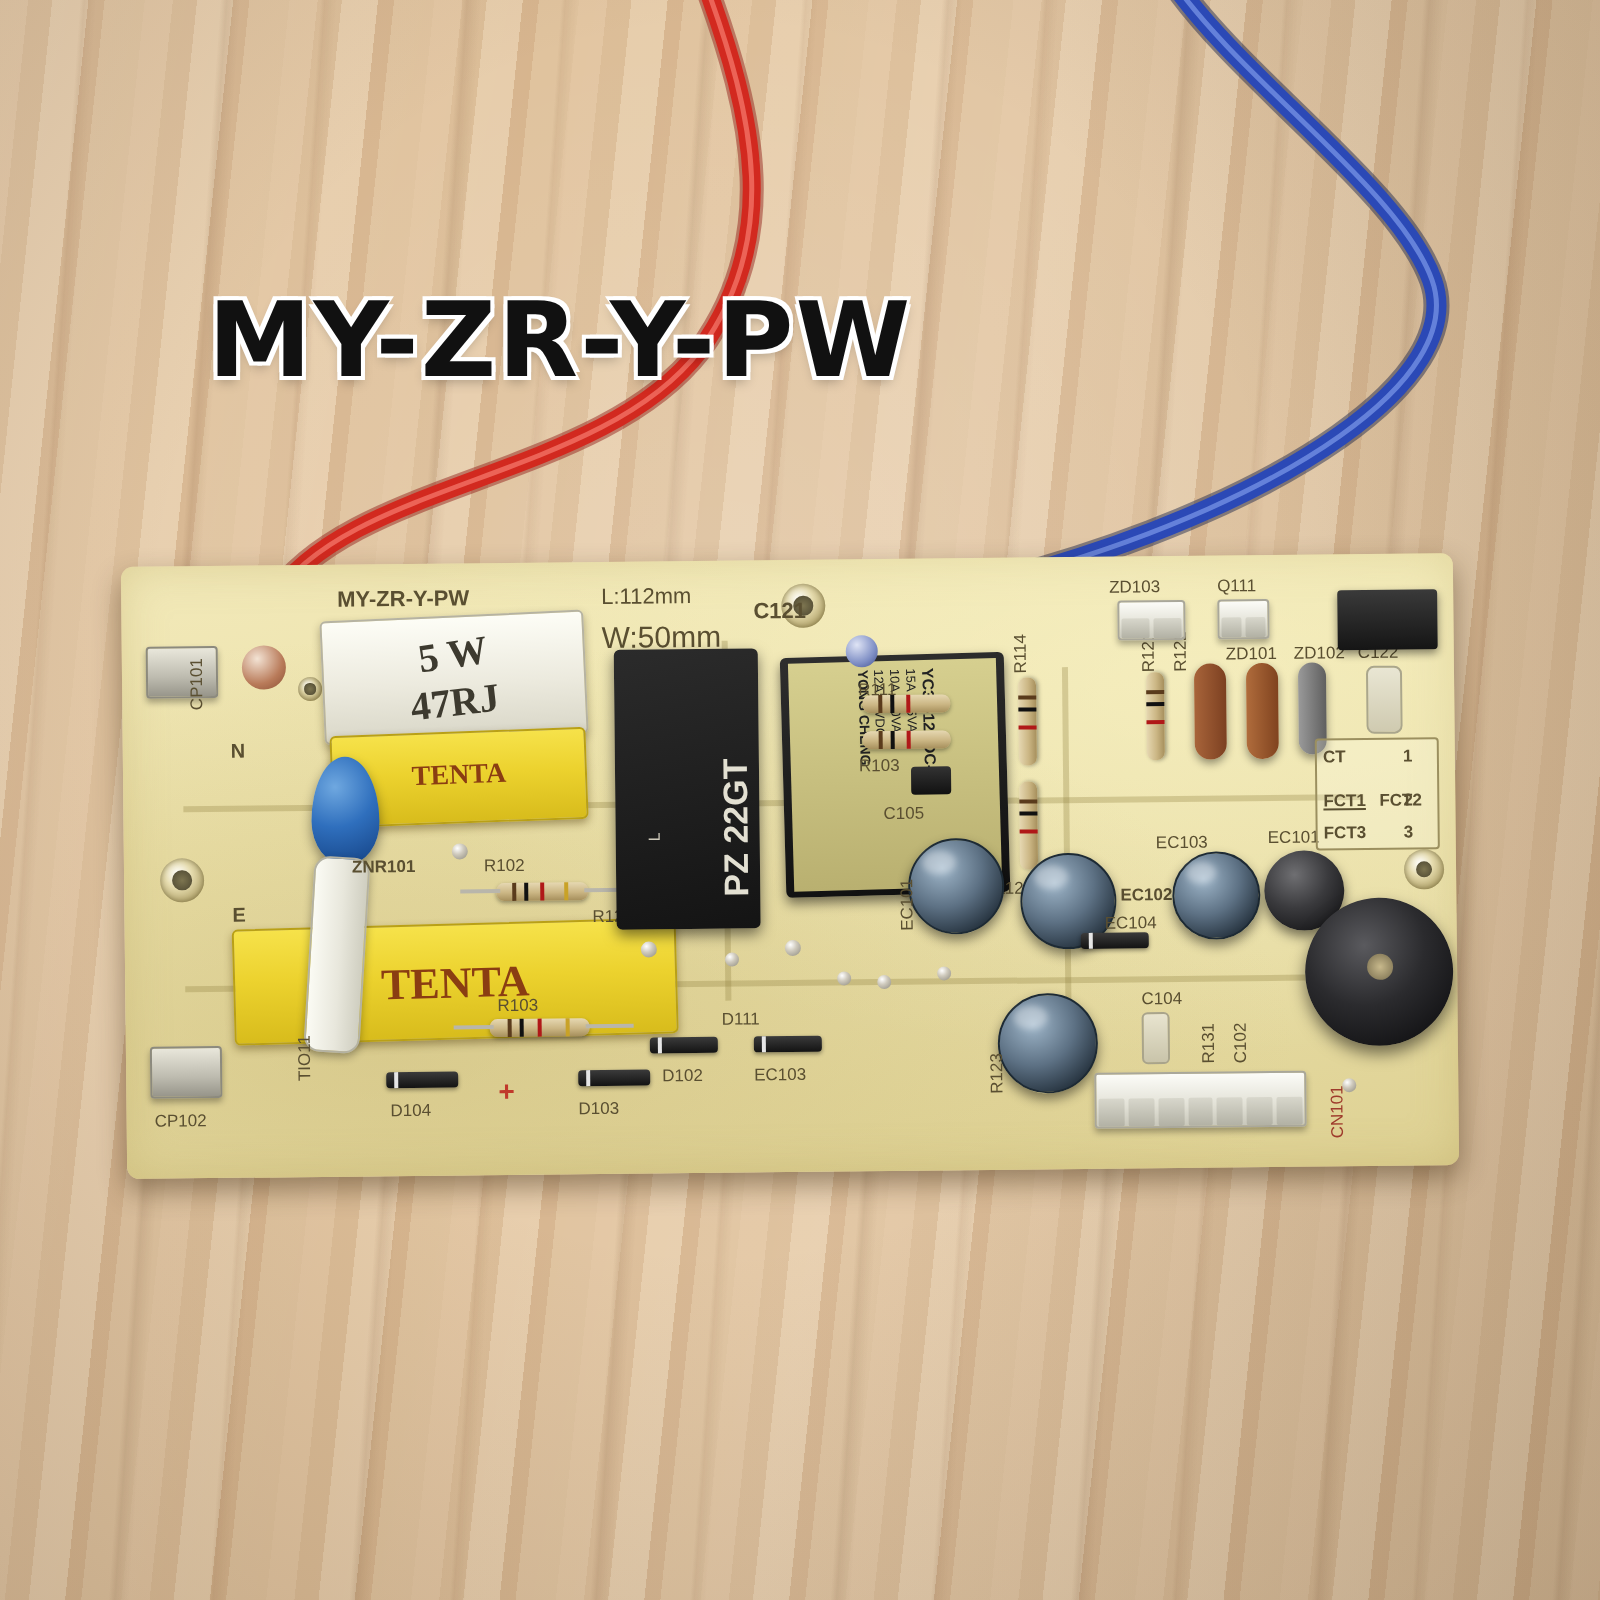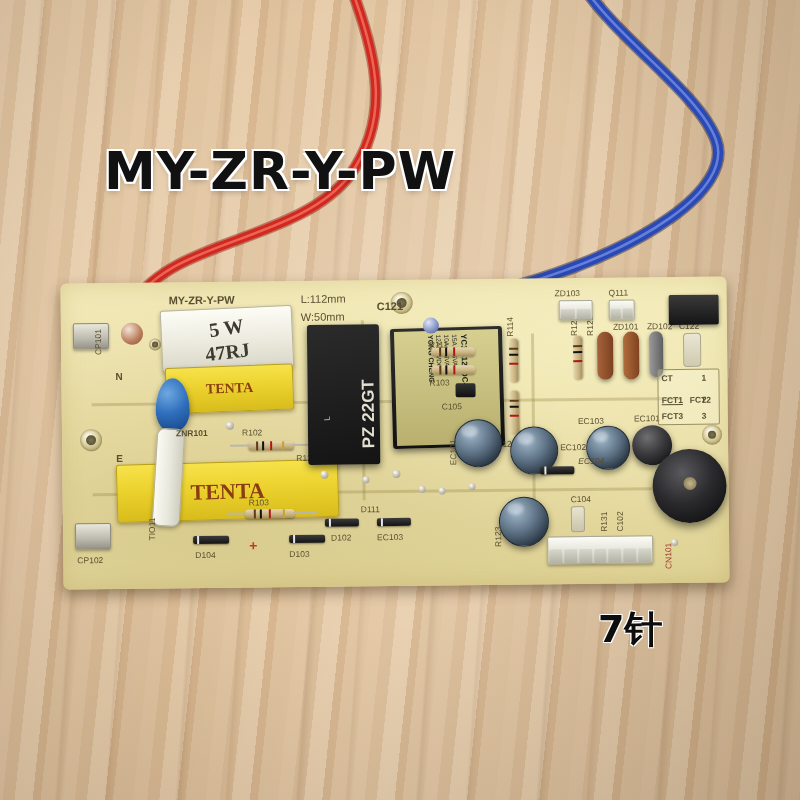--- a/index.html
+++ b/index.html
@@ -349,21 +349,21 @@
         <div class="inner"></div>
       </div>
     <div class="hole-pad" style="left:88px;top:56px;width:12px;height:12px;">
         <div class="inner"></div>
       </div>
 
     <div class="silk b" style="left:108px;top:12px;font-size:11px;">MY-ZR-Y-PW</div>
     <div class="silk" style="left:240px;top:12px;font-size:11px;">L:112mm</div>
     <div class="silk" style="left:108px;top:30px;">VER:M1.0</div>
     <div class="silk" style="left:170px;top:30px;">2012-02-25</div>
-    <div class="silk" style="left:240px;top:30px;font-size:11px;">W:50mm</div>
+    <div class="silk" style="left:240px;top:30px;font-size:15px;">W:50mm</div>
 
     <div class="clip" style="left:12px;top:40px;width:34px;height:24px;"></div>
     <div class="clip" style="left:12px;top:240px;width:34px;height:24px;"></div>
     <div class="silk rot90" style="left:32px;top:72px;">CP101</div>
     <div class="silk" style="left:14px;top:272px;">CP102</div>
     <div class="silk b" style="left:54px;top:88px;font-size:10px;">N</div>
     <div class="silk b" style="left:54px;top:170px;font-size:10px;">E</div>
 
     <div class="part whitecap" style="left:100px;top:26px;width:132px;height:62px;transform:rotate(-2deg);">
       <div class="tenta-text" style="top:8px;font-size:20px;color:#3d3a2f;transform:rotate(-6deg);">5 W</div>
@@ -498,32 +498,32 @@
       <div class="pin"></div>
         <div class="pin"></div>
     </div>
     <div class="silk" style="left:548px;top:10px;">Q111</div>
 
     <div class="conn-black" style="left:608px;top:18px;width:50px;height:30px;"></div>
 
     <div class="ecap part" style="left:392px;top:140px;width:48px;height:48px;"></div>
     <div class="silk rot90" style="left:386px;top:186px;">EC101</div>
     <div class="ecap part" style="left:448px;top:148px;width:48px;height:48px;"></div>
-    <div class="silk" style="left:498px;top:164px;">EC102</div>
+    <div class="silk" style="left:498px;top:164px;font-weight:bold;">EC102</div>
     <div class="ecap part" style="left:436px;top:218px;width:50px;height:50px;"></div>
     <div class="silk rot90" style="left:430px;top:268px;">R123</div>
     <div class="ecap part" style="left:524px;top:148px;width:44px;height:44px;"></div>
     <div class="silk" style="left:516px;top:138px;">EC103</div>
     <div class="ecap-dark part" style="left:570px;top:148px;width:40px;height:40px;"></div>
     <div class="silk" style="left:572px;top:136px;">EC101</div>
 
     <div class="diode" style="left:478px;top:188px;width:34px;">
         <div class="stripe" style="left:4px;"></div>
       </div>
-    <div class="silk" style="left:516px;top:178px;font-style:italic;">EC104</div>
+    <div class="silk" style="left:490px;top:178px;">EC104</div>
 
     <div class="silk" style="left:508px;top:216px;">C104</div>
     <div class="part" style="left:508px;top:228px;width:14px;height:26px;border-radius:3px;background:linear-gradient(180deg,#e8e4cf,#c9c4aa);border:1px solid #a9a48b;"></div>
     <div class="silk rot90" style="left:536px;top:254px;">R131</div>
     <div class="silk rot90" style="left:552px;top:254px;">C102</div>
     <div class="silk rot90" style="left:572px;top:254px;"></div>
 
     <div class="part" style="left:596px;top:92px;width:62px;height:56px;border:1px solid #9b8f5f;border-radius:2px;background:rgba(255,255,240,0.25);"></div>
     <div class="silk b" style="left:600px;top:96px;">CT</div>
     <div class="silk b" style="left:640px;top:96px;">1</div>
@@ -558,15 +558,14 @@
     <div class="solder" style="left:164px;top:140px;width:8px;height:8px;"></div>
     <div class="solder" style="left:258px;top:190px;width:8px;height:8px;"></div>
     <div class="solder" style="left:608px;top:262px;width:7px;height:7px;"></div>
 
     <div class="part" style="left:60px;top:40px;width:22px;height:22px;border-radius:50%;background:radial-gradient(circle at 35% 30%,#f3e3d4,#b97b5a 60%,#8a4f33);"></div>
     <div class="part" style="left:362px;top:38px;width:16px;height:16px;border-radius:50%;background:radial-gradient(circle at 35% 30%,#dfe4f5,#7f8fc5 60%,#41508f);"></div>
 
   </div>
 
   <div id="title">MY-ZR-Y-PW</div>
-  <div id="pin-note">7针</div>
 
 </div>
 
 </body></html>

